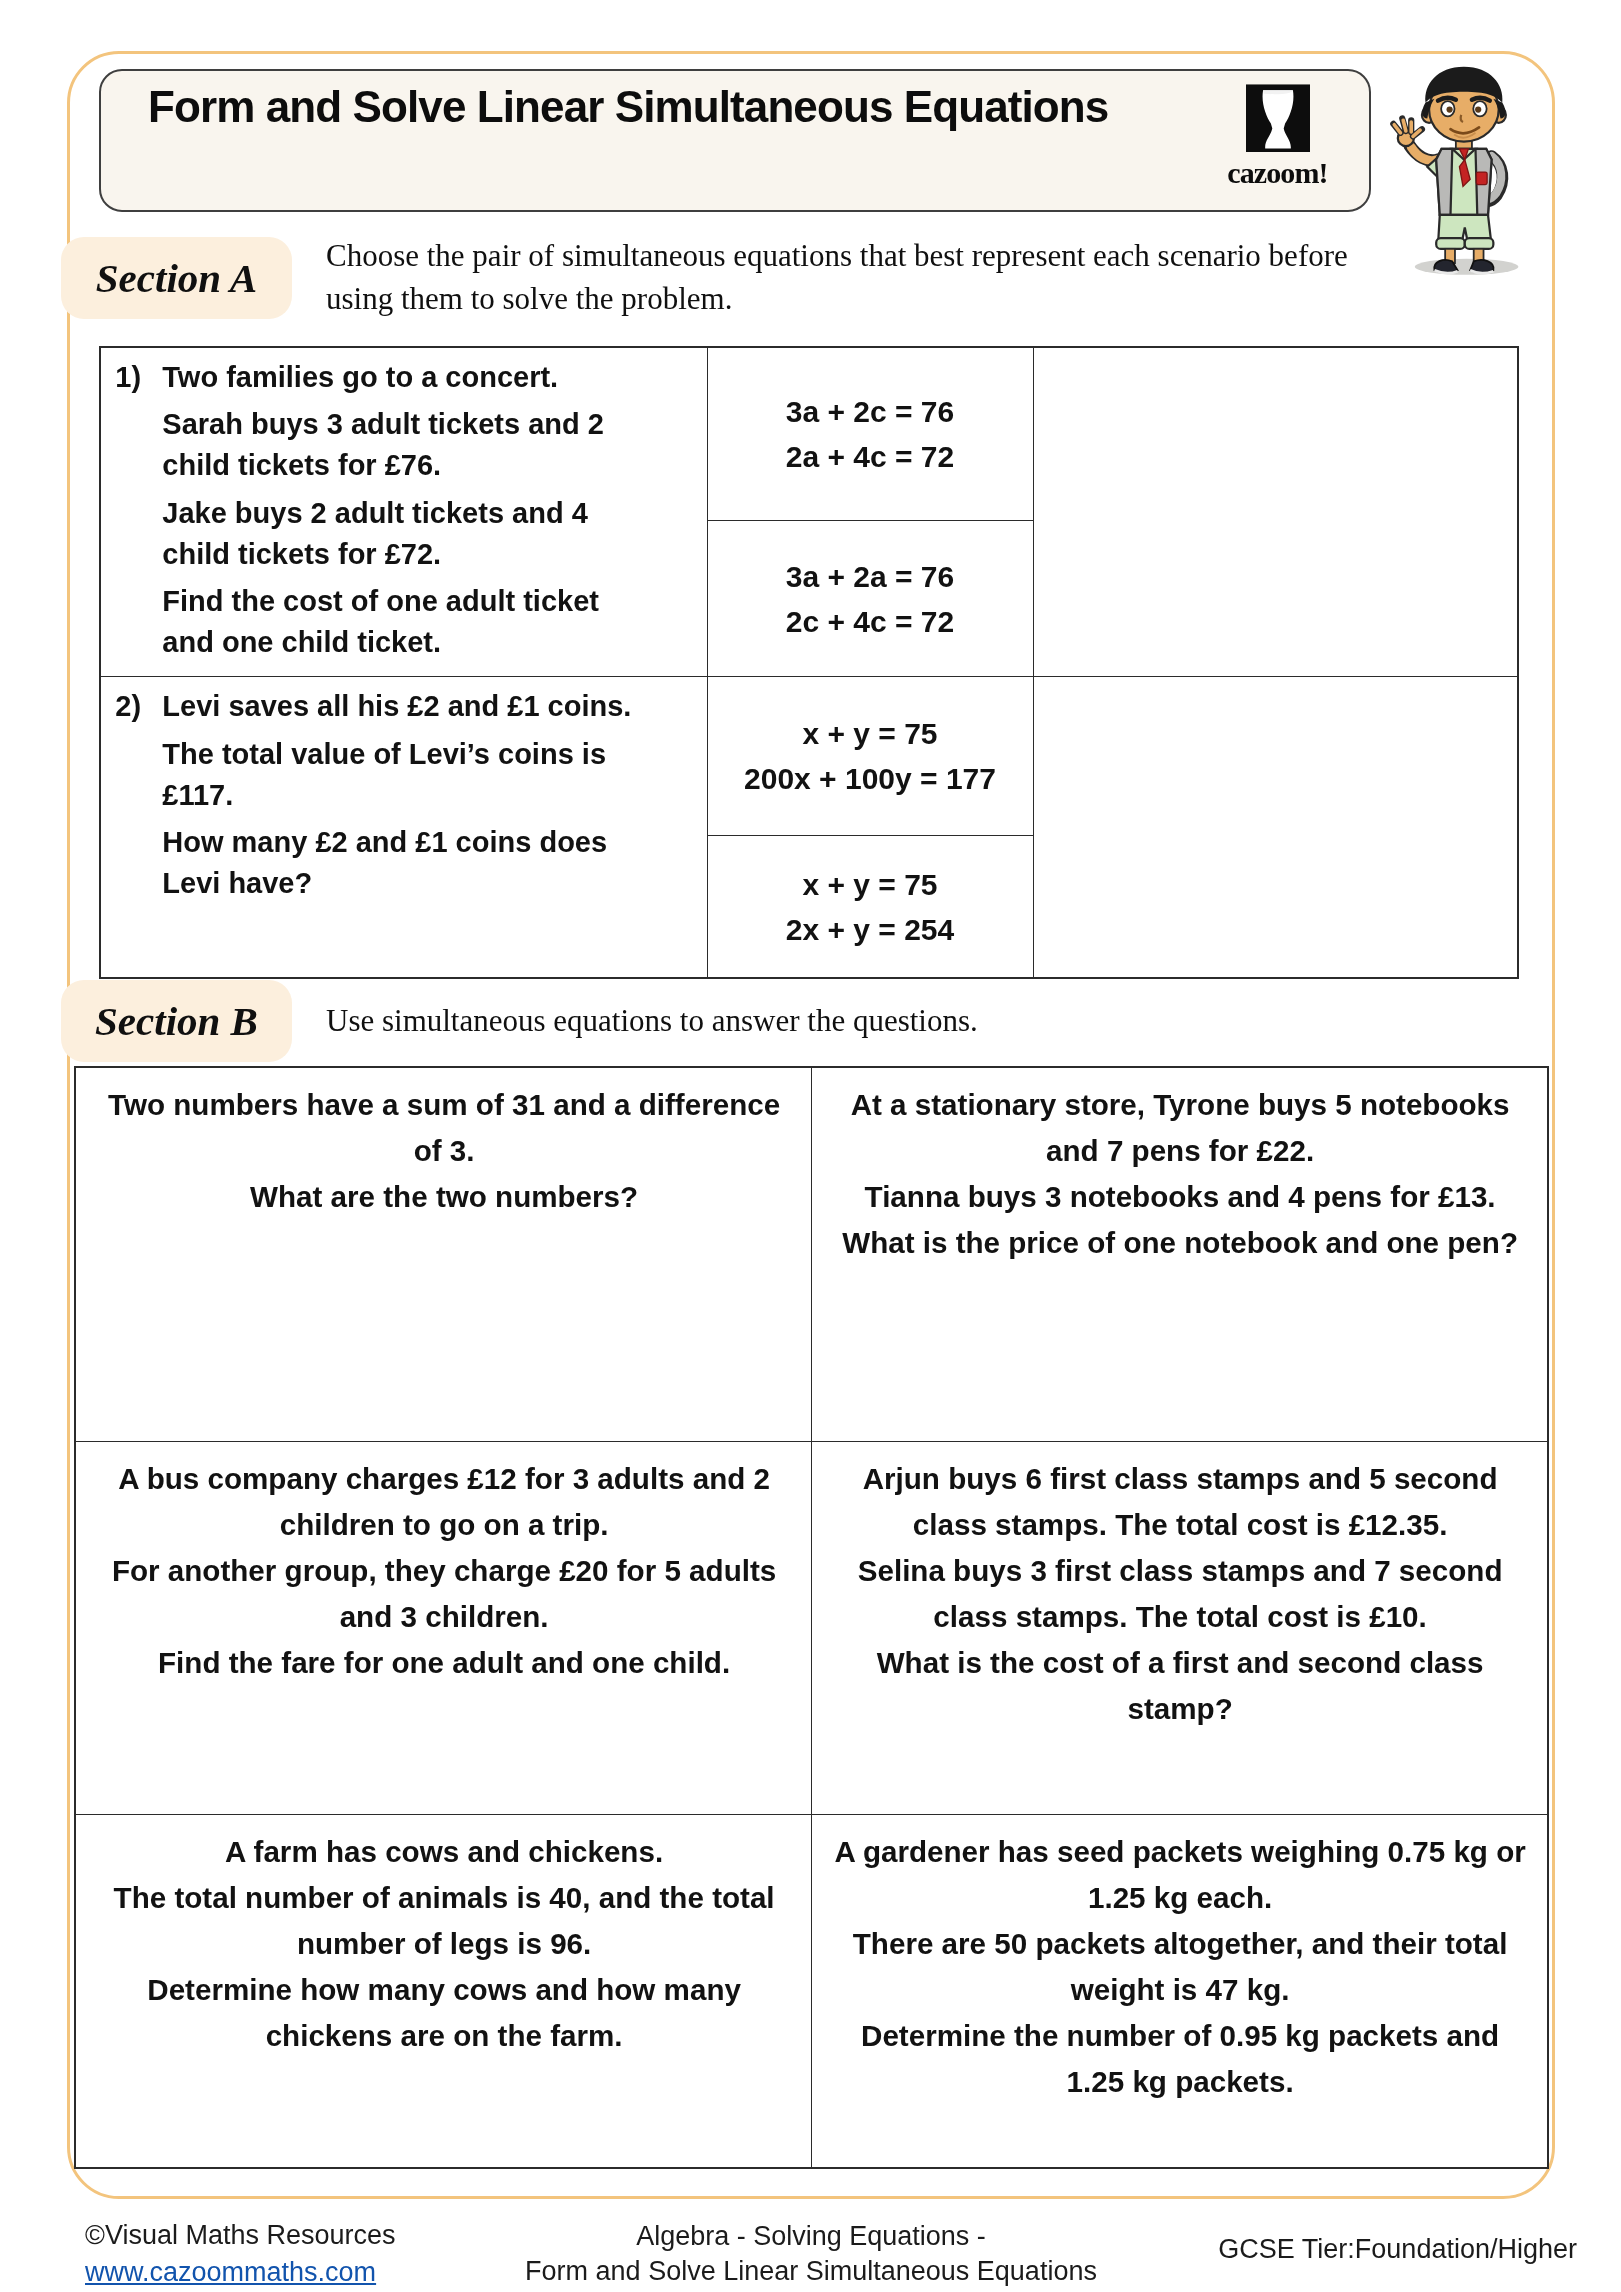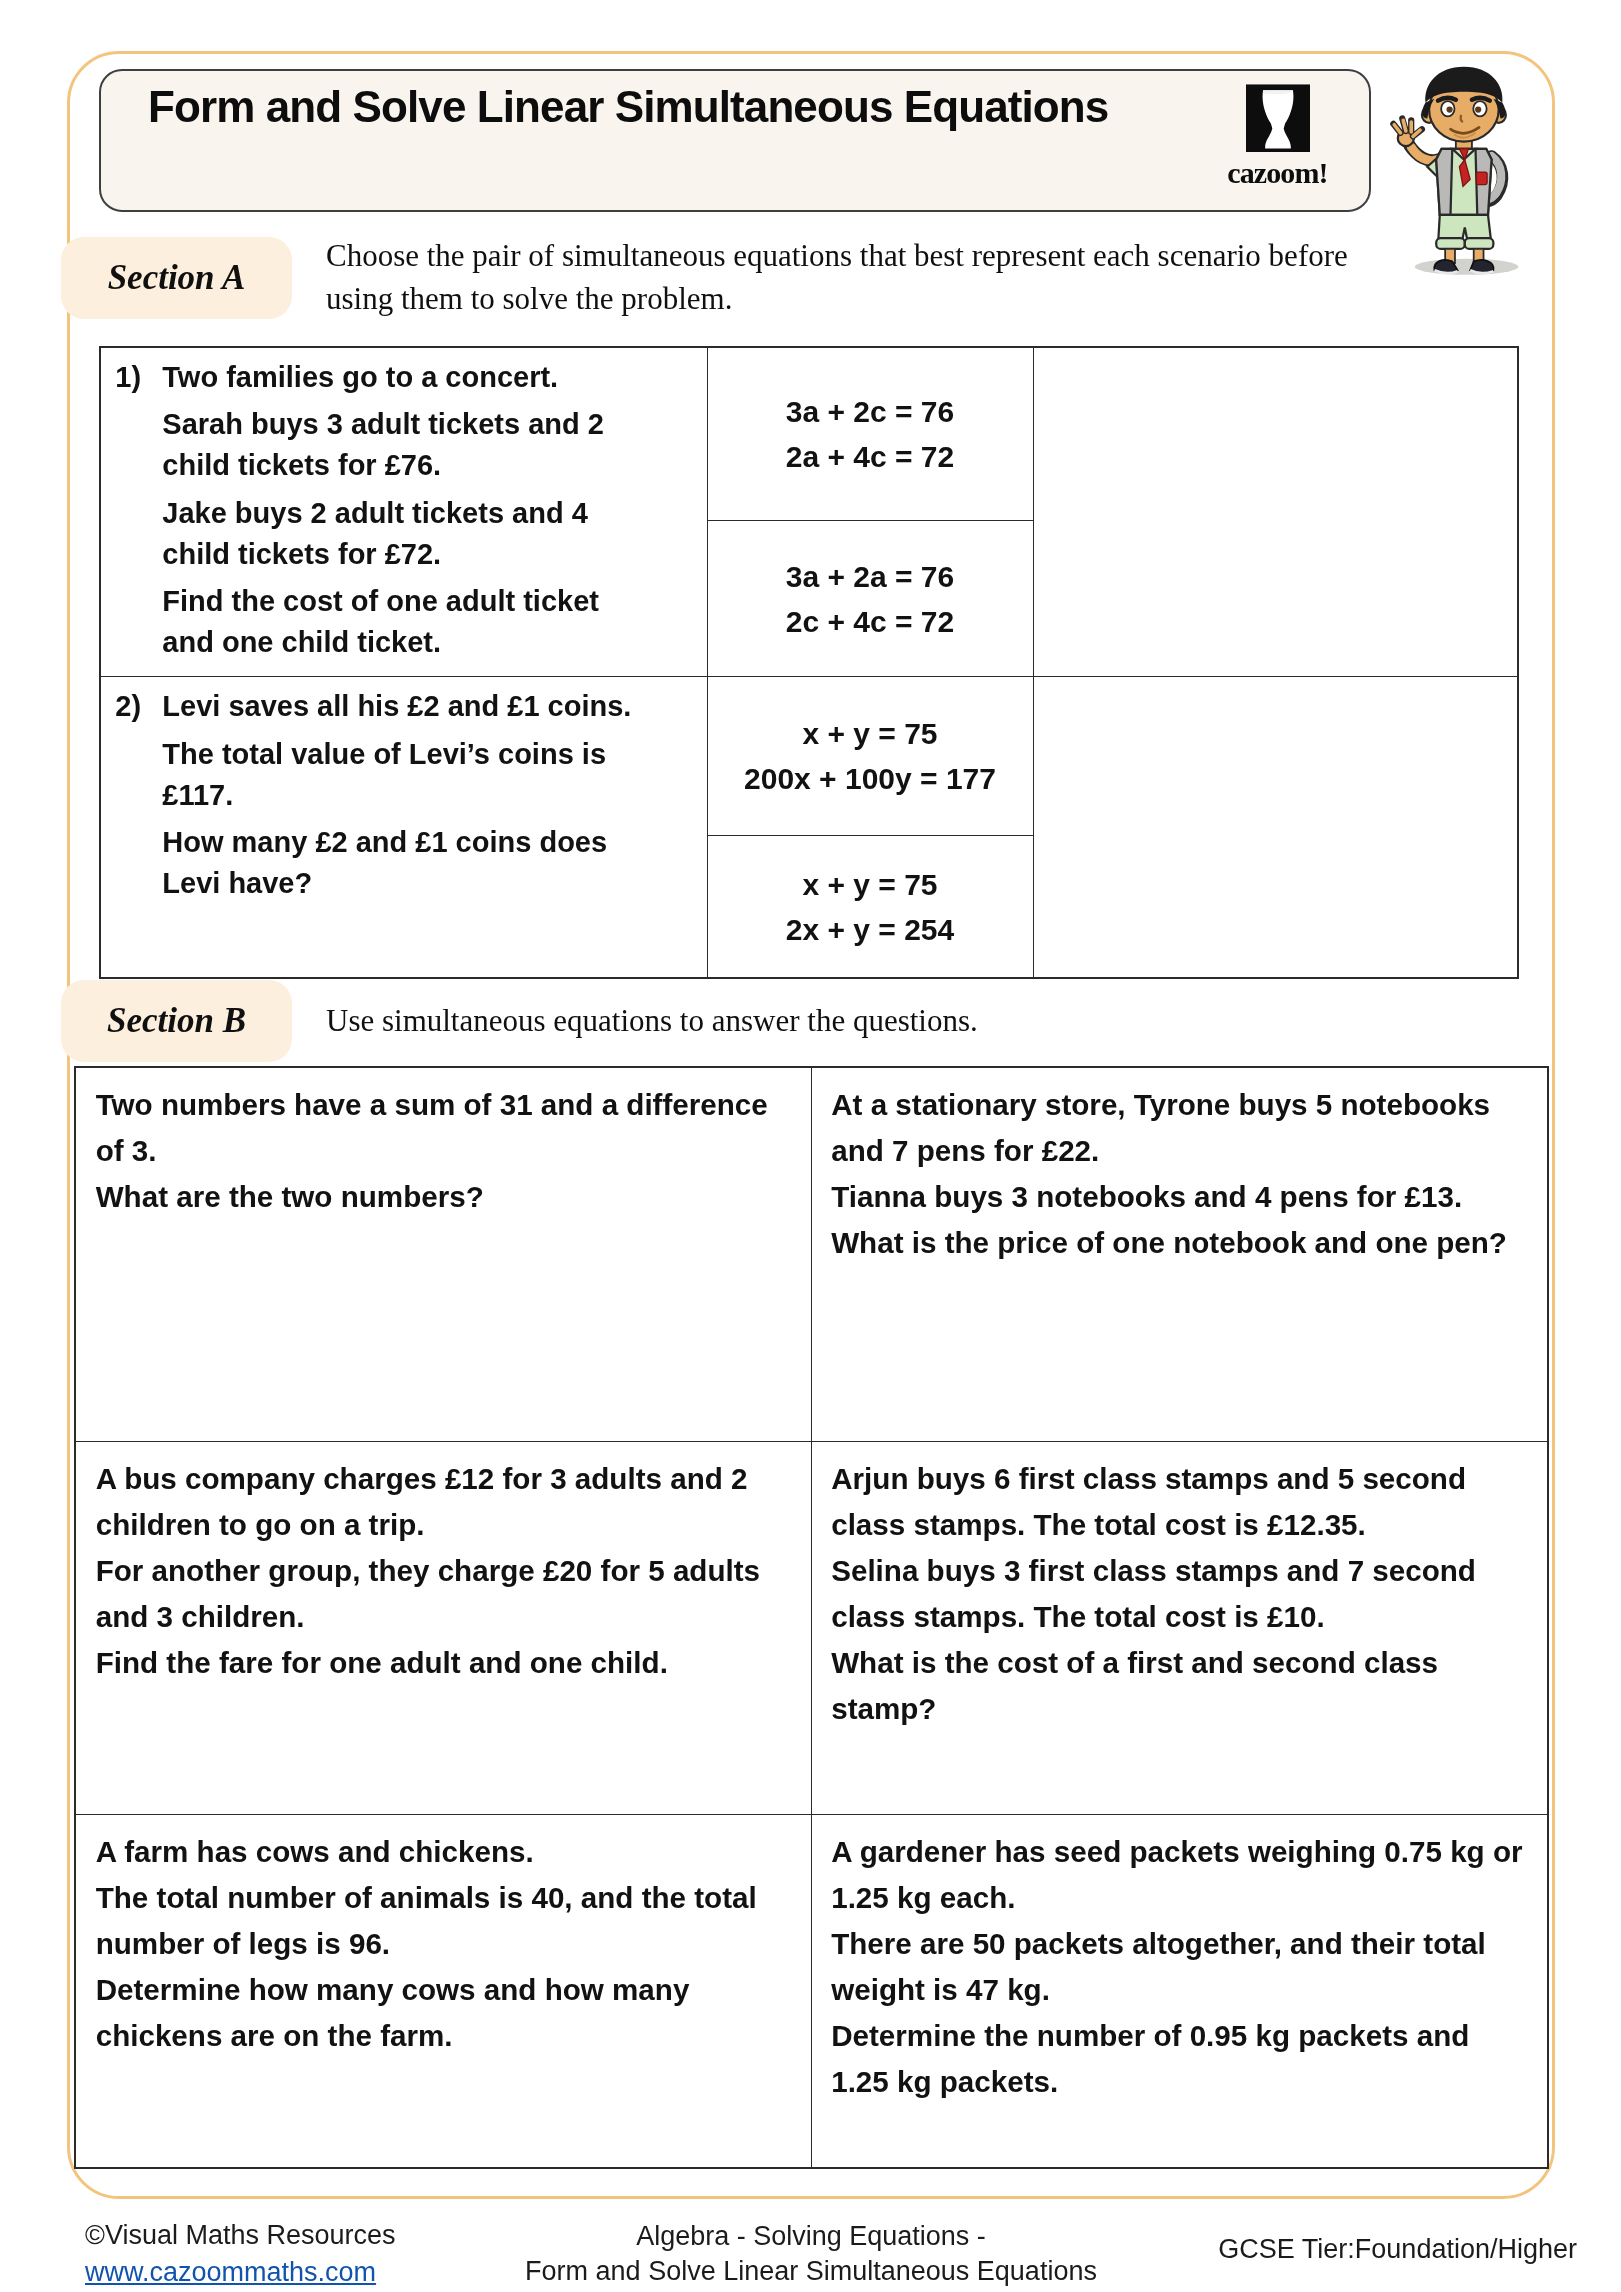--- a/index.html
+++ b/index.html
@@ -52,42 +52,42 @@
   .section-head{
     position:absolute;display:flex;align-items:center;gap:34px;
   }
   .section-head.a{left:61px;top:235px;}
   .section-head.b{left:61px;top:980px;}
   .section-label{
     width:231px;height:82px;flex:0 0 auto;
     background:#fcefdd;border-radius:23px;
     display:flex;align-items:center;justify-content:center;
     font-family:"Liberation Serif",serif;
-    font-style:italic;font-weight:700;font-size:35px;color:#101010;
+    font-style:italic;font-weight:700;font-size:41px;color:#101010;
   }
   .section-instruction{
     width:1057px;
     font-family:"Liberation Serif",serif;
     font-size:31px;line-height:1.38;color:#101010;
   }
   
   table{border-collapse:collapse;table-layout:fixed;}
   .table-a{position:absolute;left:99px;top:346px;border:2.7px solid #2b2b2b;}
   .table-b{position:absolute;left:74px;top:1066px;border:2.7px solid #2b2b2b;}
   td{border:1.8px solid #2b2b2b;box-sizing:border-box;overflow:hidden;}
   .a-scenario{vertical-align:top;padding:9px 12.5px 7.2px 14.3px;}
   .scen-flex{display:flex;}
   .q-num{flex:0 0 47px;font-weight:700;font-size:29px;line-height:41px;}
   .q-body{max-width:491px;}
   .para{font-weight:700;font-size:29px;line-height:41px;margin:0 0 6.3px 0;}
   .a-option{vertical-align:middle;text-align:center;padding:3.6px 5.4px;}
   .eq-line{font-weight:700;font-size:30px;line-height:1.5;}
   .a-answer{background:#ffffff;}
   .b-cell{vertical-align:top;padding:14.3px 18px 9px 19.7px;}
-  .b-sentence{font-weight:700;font-size:29.6px;line-height:46px;margin:0;}
+  .b-sentence{font-weight:700;font-size:29.6px;line-height:46px;margin:0;text-align:center;}
   
   .footer-left{position:absolute;left:85px;top:2217px;font-size:27px;line-height:37px;color:#1b1b1b;}
   .footer-link{color:#1254ad;text-decoration:underline;cursor:pointer;}
   .footer-center{
     position:absolute;left:811px;top:2219px;transform:translateX(-50%);
     text-align:center;font-size:27px;line-height:35px;color:#1b1b1b;white-space:nowrap;
   }
   .footer-right{position:absolute;right:45px;top:2234px;font-size:27px;color:#1b1b1b;}
 </style>
 </head>

